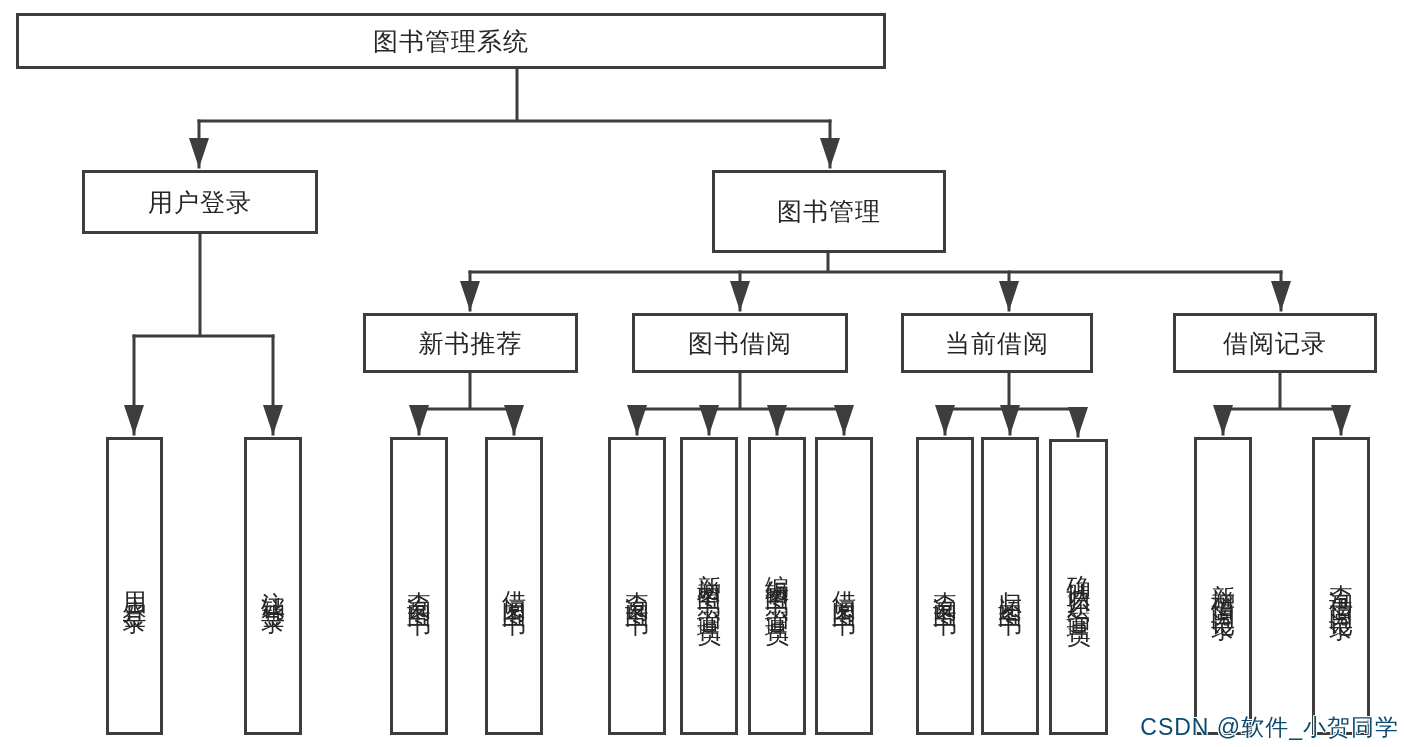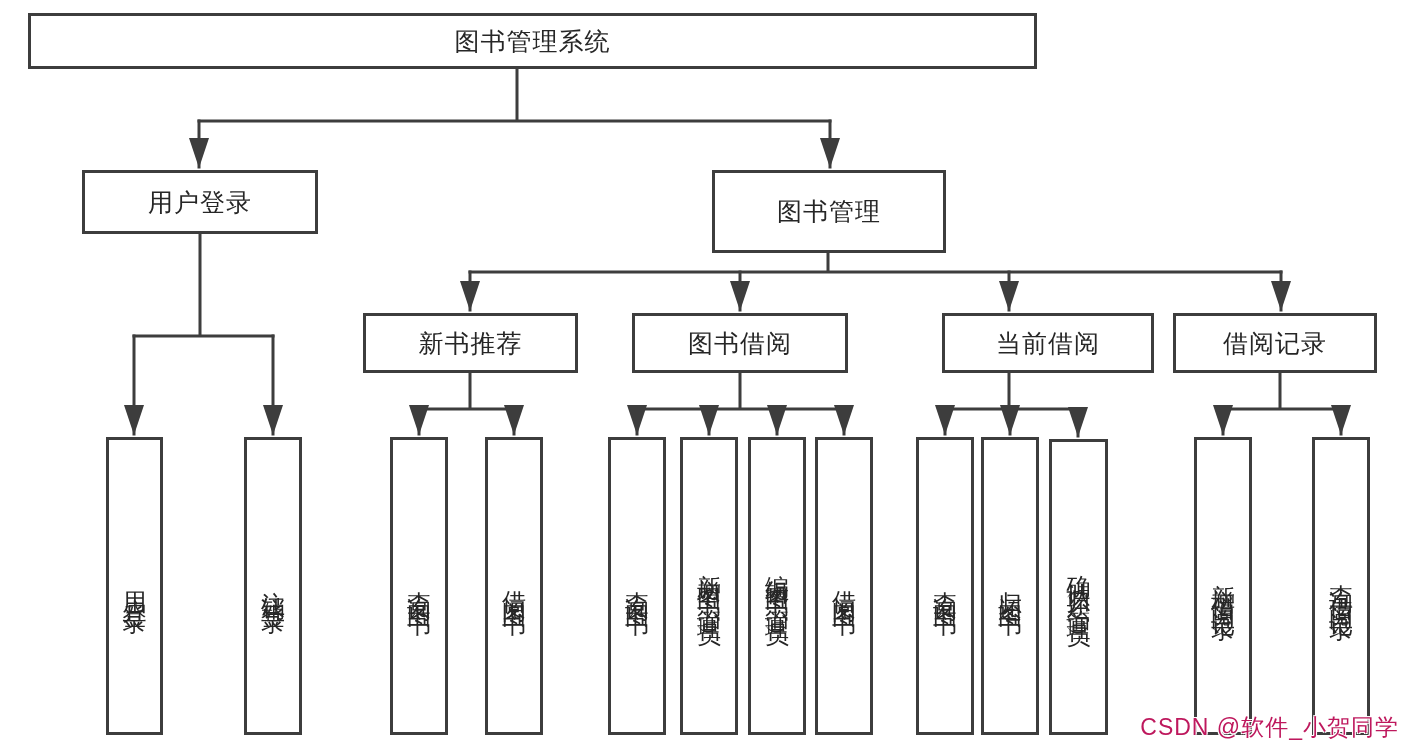--- a/index.html
+++ b/index.html
@@ -13,21 +13,21 @@
     border:3px solid #3d3d3d;background:#ffffff;color:#262626;
     display:flex;align-items:center;justify-content:center;
   }
   .hbox .lbl{font-size:25px;letter-spacing:1px;white-space:nowrap;}
   .vbox .lbl{
     display:block;writing-mode:vertical-rl;text-orientation:mixed;
     font-size:24px;line-height:1;letter-spacing:7px;
   }
   .watermark{
     position:absolute;right:6px;bottom:4px;
-    font-size:23px;color:#be185d;letter-spacing:1px;white-space:nowrap;
+    font-size:23px;color:#0c4a6e;letter-spacing:1px;white-space:nowrap;
     text-shadow:1px 1px 0 #ffffff,-1px -1px 0 #ffffff,1px -1px 0 #ffffff,-1px 1px 0 #ffffff;
   }
 </style>
 </head>
 <body>
 
 <div class="stage">
 
   <svg class="wires" width="1405" height="747" viewBox="0 0 1405 747">
     <defs>
@@ -60,38 +60,38 @@
       <line x1="777" y1="409" x2="777" y2="434" marker-end="url(#ah)"></line>
       <line x1="844" y1="409" x2="844" y2="434" marker-end="url(#ah)"></line>
       <line x1="945" y1="409" x2="945" y2="434" marker-end="url(#ah)"></line>
       <line x1="1010" y1="409" x2="1010" y2="434" marker-end="url(#ah)"></line>
       <line x1="1078" y1="409" x2="1078" y2="436" marker-end="url(#ah)"></line>
       <line x1="1223" y1="409" x2="1223" y2="434" marker-end="url(#ah)"></line>
       <line x1="1341" y1="409" x2="1341" y2="434" marker-end="url(#ah)"></line>
     </g>
   </svg>
 
-  <div class="box hbox" style="left:28px;top:13px;width:1009px;height:56px">
+  <div class="box hbox" style="left:16px;top:13px;width:870px;height:56px">
     <span class="lbl">图书管理系统</span>
   </div>
 
   <div class="box hbox" style="left:82px;top:170px;width:236px;height:64px">
     <span class="lbl">用户登录</span>
   </div>
   <div class="box hbox" style="left:712px;top:170px;width:234px;height:83px">
     <span class="lbl">图书管理</span>
   </div>
 
   <div class="box hbox" style="left:632px;top:313px;width:216px;height:60px">
     <span class="lbl">图书借阅</span>
   </div>
   <div class="box hbox" style="left:363px;top:313px;width:215px;height:60px">
     <span class="lbl">新书推荐</span>
   </div>
-  <div class="box hbox" style="left:942px;top:313px;width:212px;height:60px">
+  <div class="box hbox" style="left:901px;top:313px;width:192px;height:60px">
     <span class="lbl">当前借阅</span>
   </div>
   <div class="box hbox" style="left:1173px;top:313px;width:204px;height:60px">
     <span class="lbl">借阅记录</span>
   </div>
 
   <div class="box vbox" style="left:106px;top:437px;width:57px;height:298px">
     <span class="lbl">用户登录</span>
   </div>
   <div class="box vbox" style="left:244px;top:437px;width:58px;height:298px">

